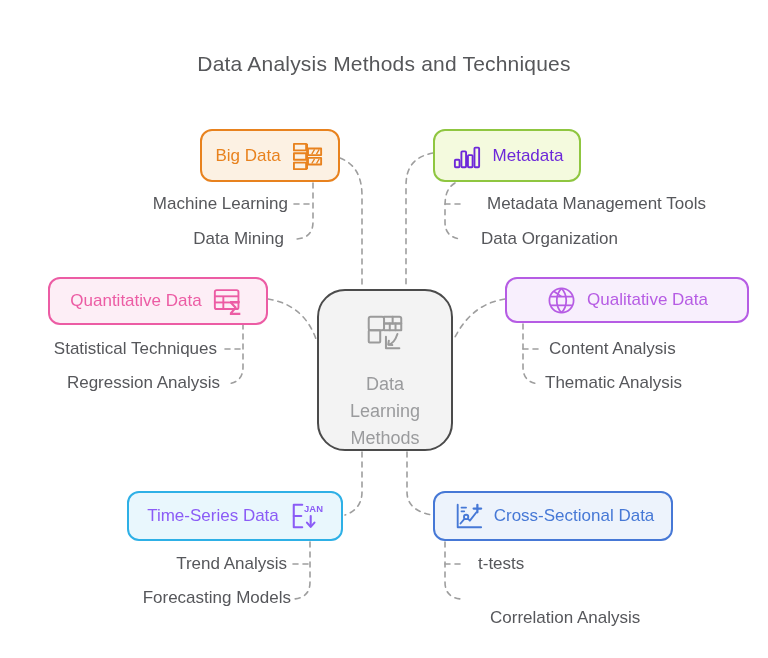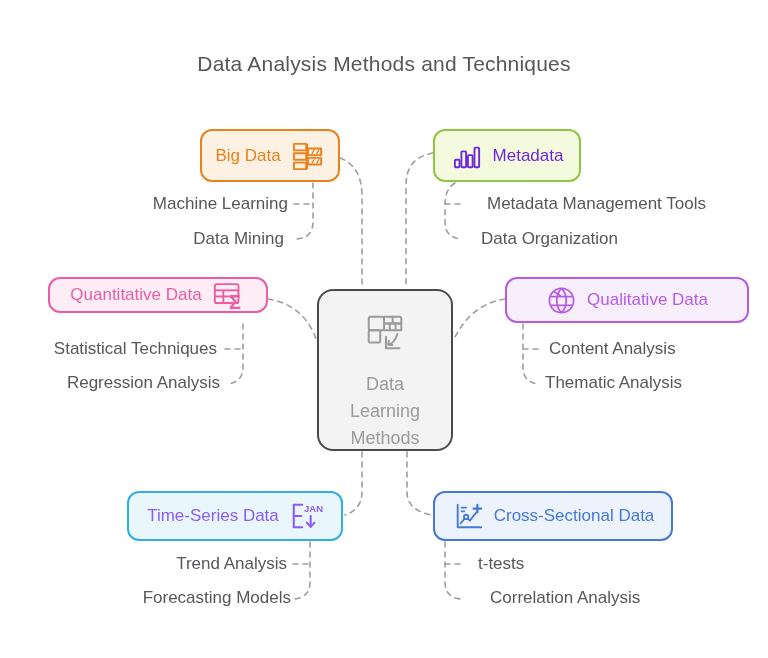--- a/index.html
+++ b/index.html
@@ -21,21 +21,21 @@
   .node .nlabel{font-weight:400;}
   .node svg{display:block;flex:0 0 auto;}
   .big-data       {border-color:#E8821E;background:#FCF1E3;color:#E8821E;}
   .metadata       {border-color:#8FC640;background:#F4FADE;color:#6d28d9;}
   .quantitative   {border-color:#EC5CA4;background:#FDEEF6;color:#EC5CA4;}
   .qualitative    {border-color:#B65CE4;background:#F8EFFD;color:#B65CE4;}
   .timeseries     {border-color:#2EB0E6;background:#E9F7FD;color:#8b5cf6;}
   .crosssectional {border-color:#4678D6;background:#EDF3FC;color:#4678D6;}
   .center-node{
     position:absolute;left:317px;top:289px;width:136px;height:162px;box-sizing:border-box;
-    border:2px solid #4B4B4B;border-radius:16px;background:#F3F3F3;
+    border:2px solid #4B4B4B;border-radius:28px;background:#F3F3F3;
     display:flex;flex-direction:column;align-items:center;padding-top:20px;
   }
   .center-node .clabel{margin-top:12px;text-align:center;color:#9A9B9D;font-size:18px;line-height:27px;}
   .center-node .clabel span{display:block;}
   .leaf{
     position:absolute;font-size:17px;line-height:20px;color:#56575B;white-space:nowrap;
   }
 </style>
 </head>
 <body>
@@ -108,21 +108,21 @@
       <svg width="32" height="28" viewBox="0 0 34 30" fill="none" stroke="currentColor" stroke-width="2" stroke-linejoin="round">
         <rect x="4" y="19" width="5" height="8" rx="1"></rect>
         <rect x="11" y="10" width="5" height="17" rx="1"></rect>
         <rect x="18" y="14" width="5" height="13" rx="1"></rect>
         <rect x="25" y="6" width="5" height="21" rx="1"></rect>
       </svg>
     </span>
     <span class="nlabel">Metadata</span>
   </div>
 
-  <div class="node quantitative" style="left:48px;top:277px;width:220px;height:36px">
+  <div class="node quantitative" style="left:48px;top:277px;width:220px;height:48px">
     <span class="nlabel">Quantitative Data</span>
     <span>
       <svg width="34" height="31" viewBox="0 0 36 32" fill="none" stroke="currentColor" stroke-width="2" stroke-linejoin="round">
         <rect x="3" y="4" width="25" height="20" rx="2"></rect>
         <line x1="3" y1="10.5" x2="28" y2="10.5"></line>
         <line x1="3" y1="17" x2="28" y2="17"></line>
         <line x1="12" y1="10.5" x2="12" y2="24"></line>
         <text x="18" y="30" font-size="21" font-weight="bold" fill="currentColor" stroke="none">Σ</text>
       </svg>
     </span>
@@ -177,15 +177,15 @@
   <div class="leaf" style="right:551px;top:339px">Statistical Techniques</div>
   <div class="leaf" style="left:549px;top:339px">Content Analysis</div>
 
   <div class="leaf" style="right:548px;top:373px">Regression Analysis</div>
   <div class="leaf" style="left:545px;top:373px">Thematic Analysis</div>
 
   <div class="leaf" style="right:481px;top:554px">Trend Analysis</div>
   <div class="leaf" style="right:477px;top:588px">Forecasting Models</div>
 
   <div class="leaf" style="left:478px;top:554px">t-tests</div>
-  <div class="leaf" style="left:490px;top:588px">Correlation Analysis</div>
+  <div class="leaf" style="left:490px;top:608px">Correlation Analysis</div>
 
 </div>
 
 </body></html>

